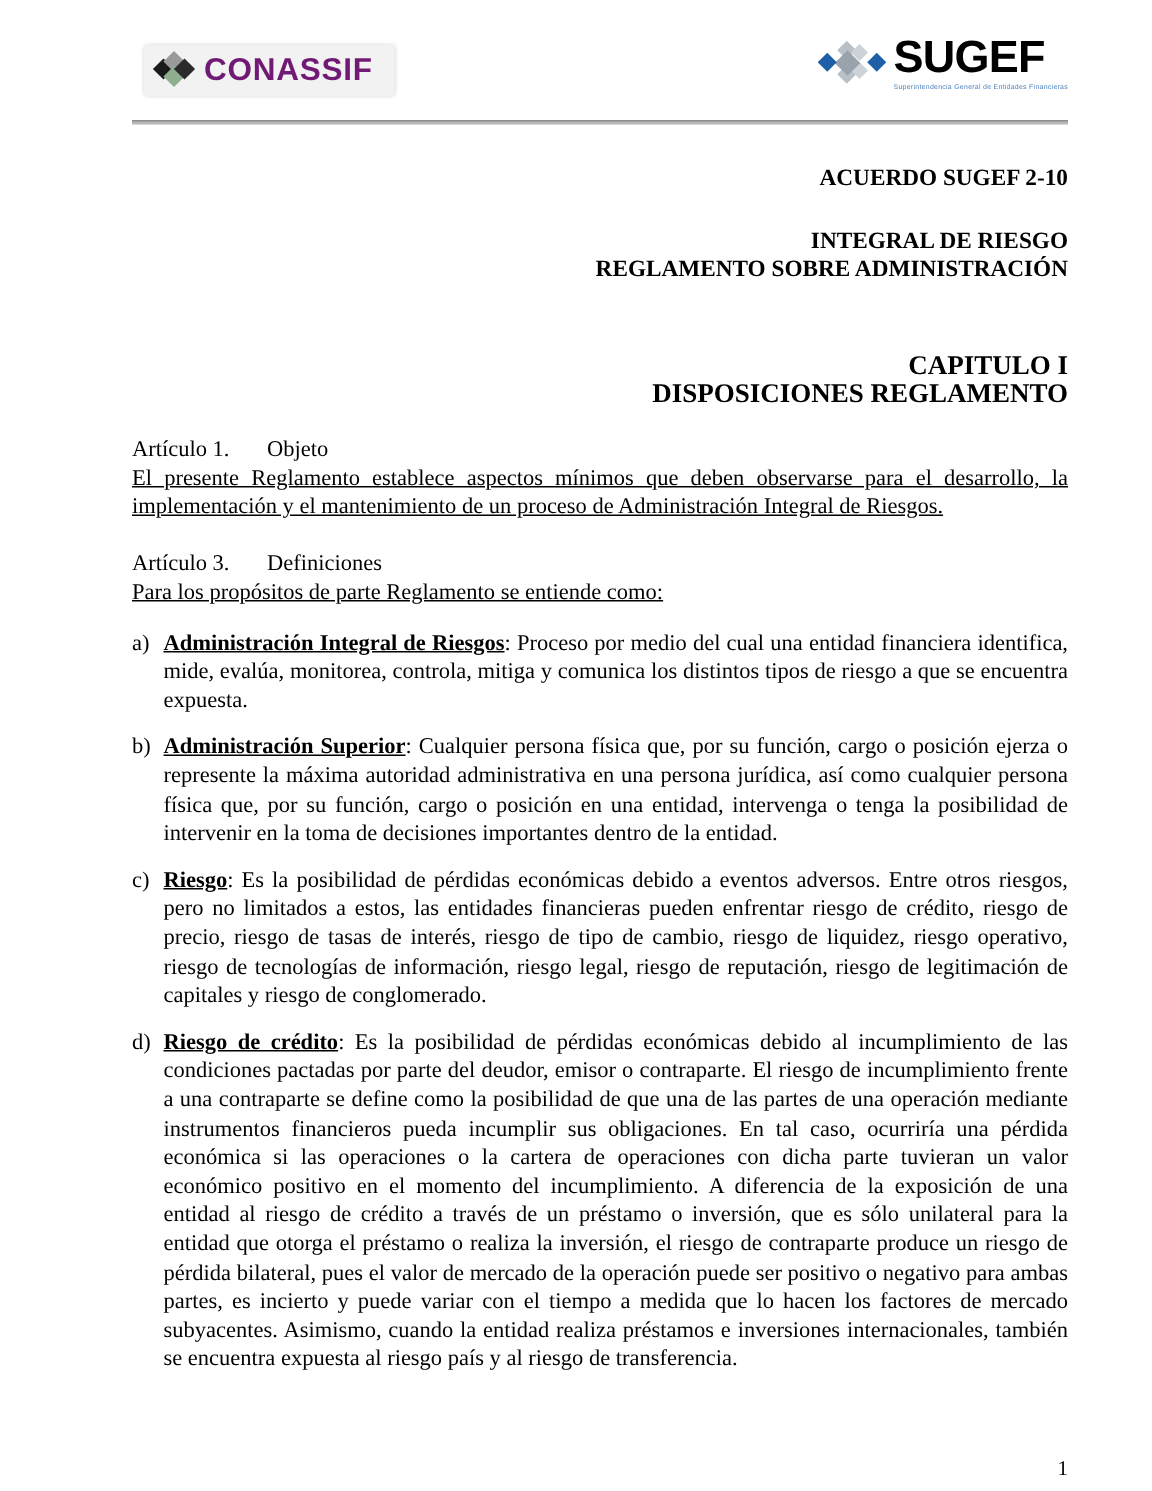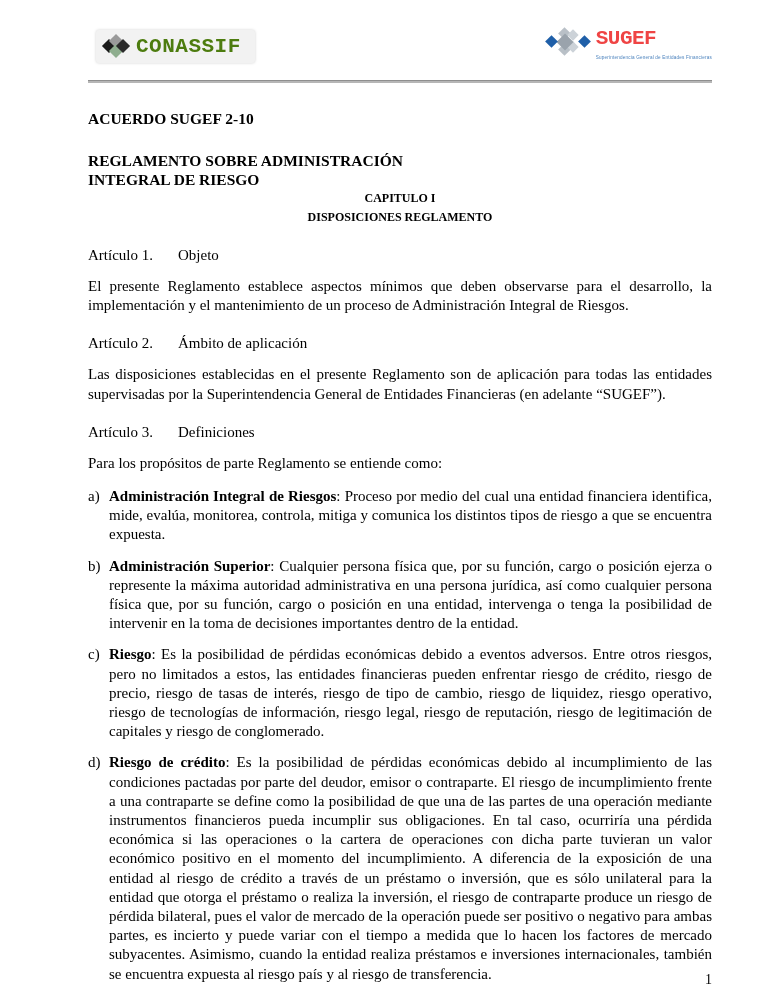--- a/index.html
+++ b/index.html
@@ -51,25 +51,25 @@
     position: absolute;
     width: 10px;
     height: 10px;
     transform: rotate(45deg);
   }
   .cm1 { left: 0px;  top: 5px;  background: #1a1a1a; }
   .cm2 { left: 7px;  top: 0px;  background: #9a9a9a; }
   .cm3 { left: 7px;  top: 10px; background: #8fae8f; }
   .cm4 { left: 14px; top: 5px;  background: #2b2b2b; }
   .conassif-word {
-    font-family: Liberation Mono, monospace;
+    font-family: Liberation Sans, sans-serif;
     font-weight: bold;
     font-size: 21px;
     letter-spacing: 0.5px;
-    color: #4d7c0f;
+    color: #701a75;
   }
   .logo-sugef {
     position: absolute;
     right: 0px;
     top: 6px;
     display: flex;
     align-items: flex-start;
     gap: 7px;
   }
   .sugef-mark {
@@ -85,26 +85,26 @@
   }
   .sm-a { left: 0px;  top: 10px; width: 9px;  height: 9px;  background: #1f5fa8; }
   .sm-b { left: 33px; top: 10px; width: 9px;  height: 9px;  background: #1f5fa8; }
   .sm-c { left: 13px; top: 2px;  width: 9px;  height: 9px;  background: #b9c0c7; }
   .sm-d { left: 13px; top: 18px; width: 9px;  height: 9px;  background: #b9c0c7; }
   .sm-e { left: 12px; top: 9px;  width: 12px; height: 12px; background: #9aa3ac; }
   .sm-f { left: 22px; top: 4px;  width: 8px;  height: 8px;  background: #ccd2d8; }
   .sm-g { left: 22px; top: 16px; width: 8px;  height: 8px;  background: #ccd2d8; }
   .sugef-text { display: flex; flex-direction: column; }
   .sugef-word {
-    font-family: Liberation Mono, monospace;
-    font-weight: bold;
-    font-size: 21px;
+    font-family: Liberation Sans, sans-serif;
+    font-weight: bold;
+    font-size: 30px;
     line-height: 30px;
     letter-spacing: -0.5px;
-    color: #ef4444;
+    color: #000000;
   }
   .sugef-sub {
     font-family: "Liberation Sans", sans-serif;
     font-size: 4.6px;
     line-height: 6px;
     letter-spacing: 0.2px;
     color: #4b82bd;
     margin-top: 1px;
     white-space: nowrap;
   }
@@ -114,48 +114,50 @@
     background: #b6b6b6;
     border-top: 1px solid #8e8e8e;
     box-sizing: border-box;
   }
 
   
   .doc-body {
     margin: 0 56px 0 88px;
   }
   .title-block {
-    text-align: left;
+    text-align: right;
     font-weight: bold;
     font-size: 15.5px;
     line-height: 19px;
   }
   .title-1 { margin-top: 26px; }
   .title-2 { margin-top: 23px; }
   .chapter-block {
-    text-align: center;
-    font-weight: bold;
-    font-size: 12px;
+    text-align: right;
+    font-weight: bold;
+    font-size: 18px;
     line-height: 19px;
+    margin-top: 45px;
   }
 
   
   .article { margin-top: 19px; }
   .article-heading {
     font-weight: normal;
     font-size: 15px;
     line-height: 19px;
     white-space: pre;
   }
   .article-text {
     font-size: 15px;
     line-height: 19.2px;
     text-align: justify;
     text-justify: inter-word;
-    margin-top: 12px;
+    margin-top: 0px;
+    text-decoration: underline;
   }
 
   
   .defs { margin-top: 14px; }
   .def-item {
     display: flex;
     align-items: flex-start;
     font-size: 15px;
     line-height: 19.2px;
     margin-bottom: 12px;
@@ -163,21 +165,21 @@
   .def-marker {
     flex: none;
     width: 21px;
     text-align: left;
   }
   .def-body {
     flex: 1;
     text-align: justify;
     text-justify: inter-word;
   }
-  .def-term { font-weight: bold; }
+  .def-term { font-weight: bold; text-decoration: underline; }
 
   
   .page-number {
     position: absolute;
     right: 56px;
     bottom: 24px;
     font-size: 14px;
     line-height: 16px;
   }
 </style>
@@ -218,38 +220,34 @@
 
   <div class="header-rule"></div>
 
   <div class="doc-body">
 
     <div class="title-block title-1">
       <div>ACUERDO SUGEF 2-10</div>
     </div>
 
     <div class="title-block title-2">
+      <div>INTEGRAL DE RIESGO</div>
       <div>REGLAMENTO SOBRE ADMINISTRACIÓN</div>
-      <div>INTEGRAL DE RIESGO</div>
     </div>
 
     <div class="chapter-block">
       <div>CAPITULO I</div>
       <div>DISPOSICIONES REGLAMENTO</div>
     </div>
 
     <div class="article">
       <div class="article-heading">Artículo 1.	Objeto</div>
       <div class="article-text">El presente Reglamento establece aspectos mínimos que deben observarse para el desarrollo, la implementación y el mantenimiento de un proceso de Administración Integral de Riesgos.</div>
     </div>
 
-    <div class="article">
-      <div class="article-heading">Artículo 2.	Ámbito de aplicación</div>
-      <div class="article-text">Las disposiciones establecidas en el presente Reglamento son de aplicación para todas las entidades supervisadas por la Superintendencia General de Entidades Financieras (en adelante “SUGEF”).</div>
-    </div>
 
     <div class="article">
       <div class="article-heading">Artículo 3.	Definiciones</div>
       <div class="article-text">Para los propósitos de parte Reglamento se entiende como:</div>
     </div>
 
     <div class="defs">
 
       <div class="def-item">
         <span class="def-marker">a)</span>

